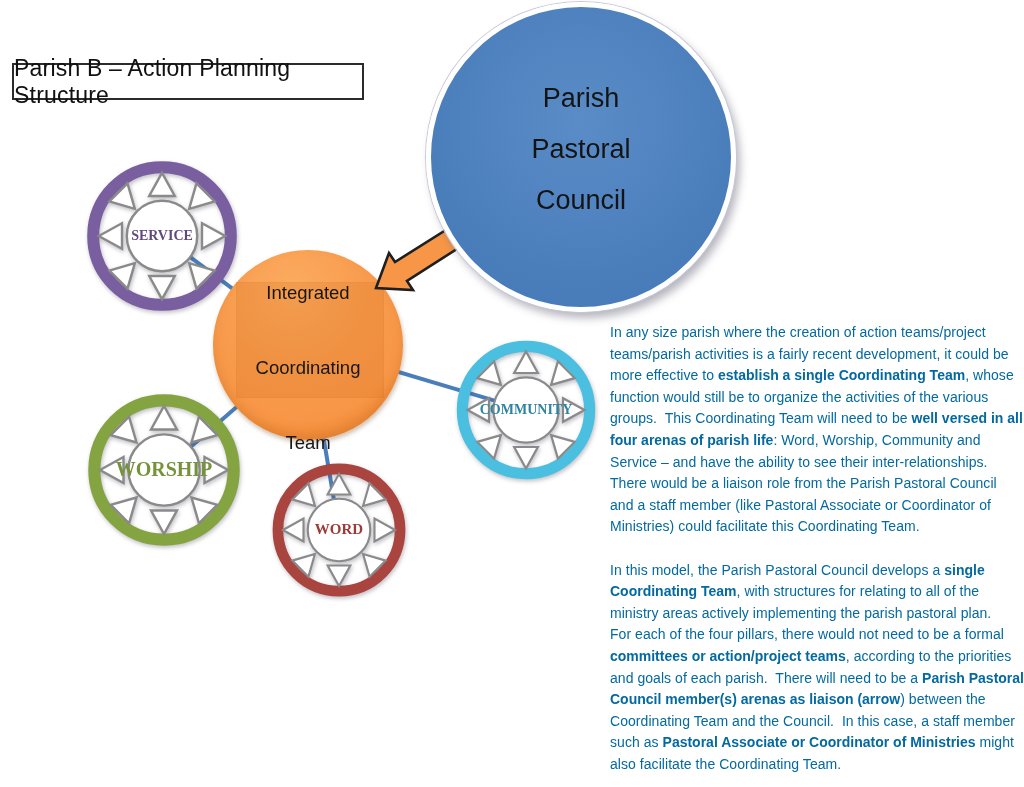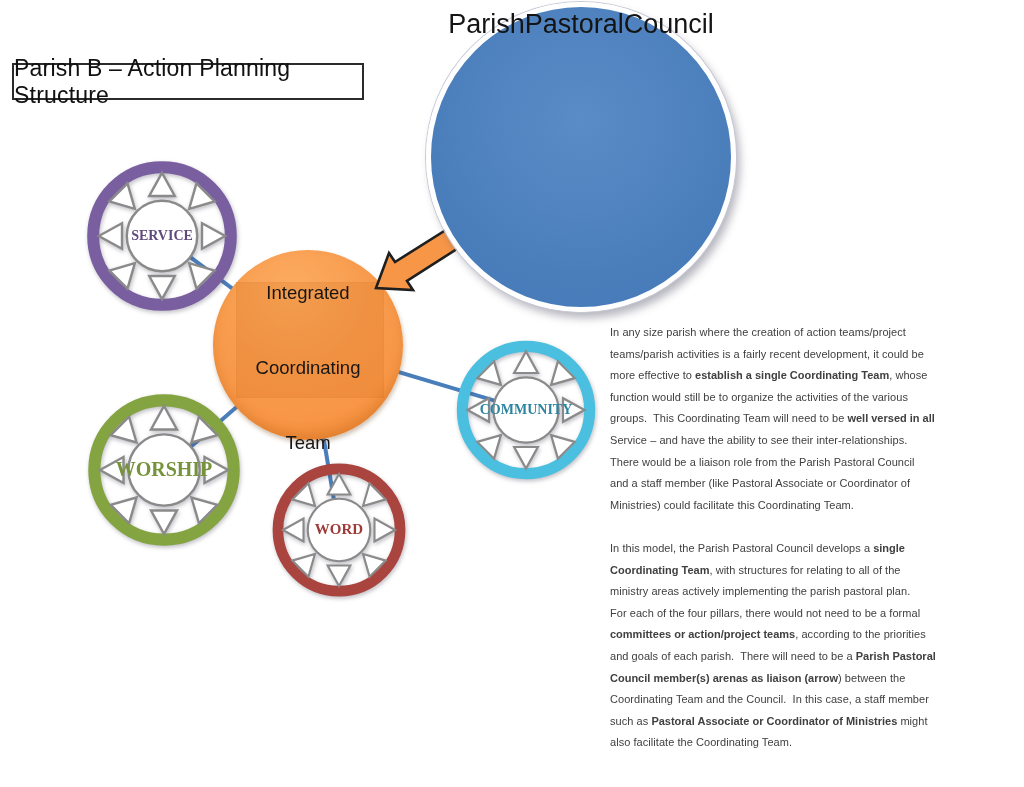--- a/index.html
+++ b/index.html
@@ -17,21 +17,21 @@
     z-index:6;box-sizing:border-box;
   }
   
   #connector-layer{left:0;top:0;width:1024px;height:787px;z-index:0;}
   
   #council-circle{
     left:426px;top:2px;width:300px;height:300px;border-radius:50%;
     background:radial-gradient(circle at 50% 38%, #5a8cc7 0%, #4a7ebb 65%, #4377b6 100%);
     border:5px solid #ffffff;
     box-shadow:0 0 0 1px #c9c9d6, 4px 6px 9px rgba(90,90,110,0.45);
-    display:flex;flex-direction:row;justify-content:center;
+    display:flex;flex-direction:column;justify-content:center;
     z-index:5;
   }
   #council-circle .line{
     font-size:27px;line-height:51px;color:#141414;transform:translateY(-8px);
     text-align:center;white-space:nowrap;
   }
   
   #coord-circle{
     left:213px;top:250px;width:190px;height:190px;border-radius:50%;
     background:radial-gradient(circle at 42% 22%, #fcac61 0%, #f89c4e 40%, #f79646 70%, #ea8231 92%, #e0772a 100%);
@@ -51,21 +51,21 @@
   #arrow-layer{left:360px;top:200px;width:140px;height:100px;z-index:4;}
   
   .satellite{z-index:2;}
   .satellite svg{position:absolute;left:0;top:0;width:100%;height:100%;filter:drop-shadow(1.5px 2.5px 2px rgba(70,70,90,0.35));}
   .sat-label{
     position:absolute;left:50%;top:50%;transform:translate(-50%,-52%);
     font-weight:bold;white-space:nowrap;z-index:2;font-family:Liberation Serif, serif;
   }
   
   #text-column{left:610px;top:322px;width:414px;z-index:1;}
-  .tl{font-size:11px;line-height:21.6px;white-space:pre;color:#404040;letter-spacing:0.05px;}
+  .tl{font-size:14px;line-height:21.6px;white-space:pre;color:#0369a1;letter-spacing:0.05px;}
   .tl b{letter-spacing:0;}
   .para-gap{height:21.6px;}
 </style>
 </head>
 <body>
 
 <div id="canvas">
 
   <svg id="connector-layer" class="abs" viewBox="0 0 1024 787">
     <line class="connector" x1="308" y1="345" x2="162" y2="236" stroke-width="4" stroke="#4a7ebb"></line>
@@ -157,20 +157,21 @@
     <div class="line">Pastoral</div>
     <div class="line">Council</div>
   </div>
 
   <div id="text-column" class="abs">
       <div class="tl"><span>In any size parish where the creation of action teams/project</span></div>
       <div class="tl"><span>teams/parish activities is a fairly recent development, it could be</span></div>
       <div class="tl"><span>more effective to </span><b>establish a single Coordinating Team</b><span>, whose</span></div>
       <div class="tl"><span>function would still be to organize the activities of the various</span></div>
       <div class="tl"><span>groups.  This Coordinating Team will need to be </span><b>well versed in all</b></div>
+      <div class="tl"><b>four arenas of parish life</b><span>: Word, Worship, Community and</span></div>
       <div class="tl"><span>Service – and have the ability to see their inter-relationships.</span></div>
       <div class="tl"><span>There would be a liaison role from the Parish Pastoral Council</span></div>
       <div class="tl"><span>and a staff member (like Pastoral Associate or Coordinator of</span></div>
       <div class="tl"><span>Ministries) could facilitate this Coordinating Team.</span></div>
       <div class="para-gap"></div>
       <div class="tl"><span>In this model, the Parish Pastoral Council develops a </span><b>single</b></div>
       <div class="tl"><b>Coordinating Team</b><span>, with structures for relating to all of the</span></div>
       <div class="tl"><span>ministry areas actively implementing the parish pastoral plan.</span></div>
       <div class="tl"><span>For each of the four pillars, there would not need to be a formal</span></div>
       <div class="tl"><b>committees or action/project teams</b><span>, according to the priorities</span></div>

